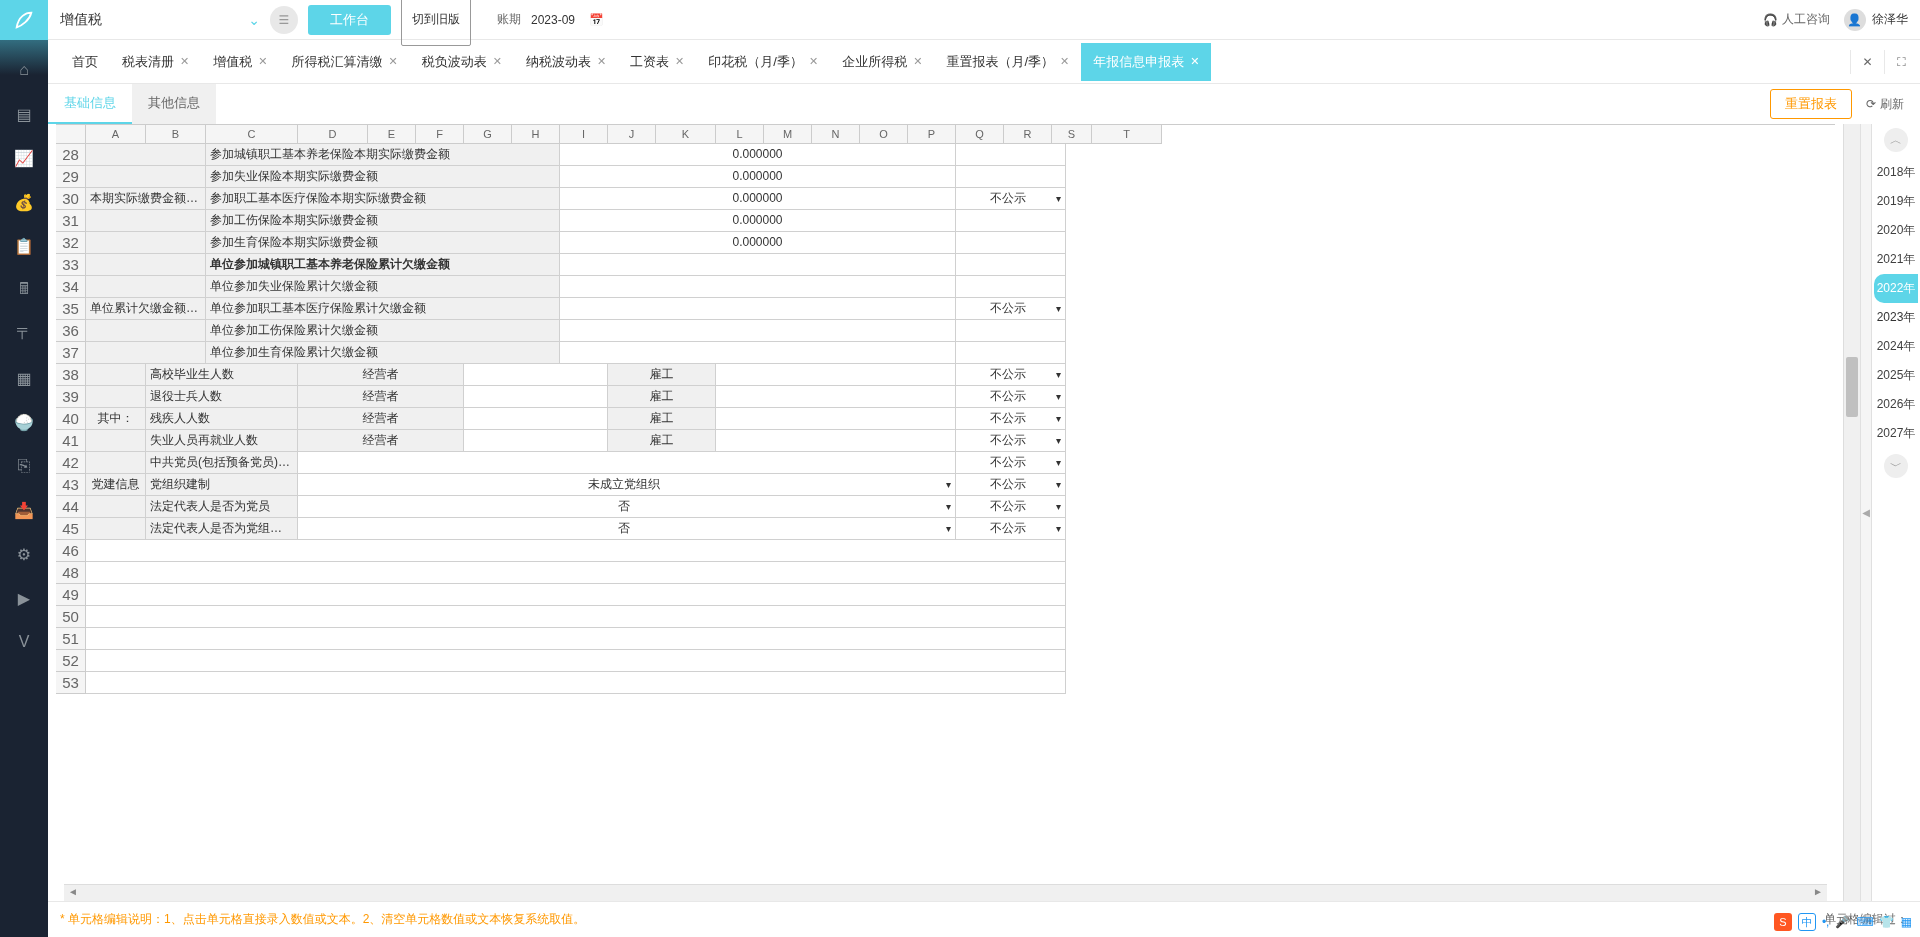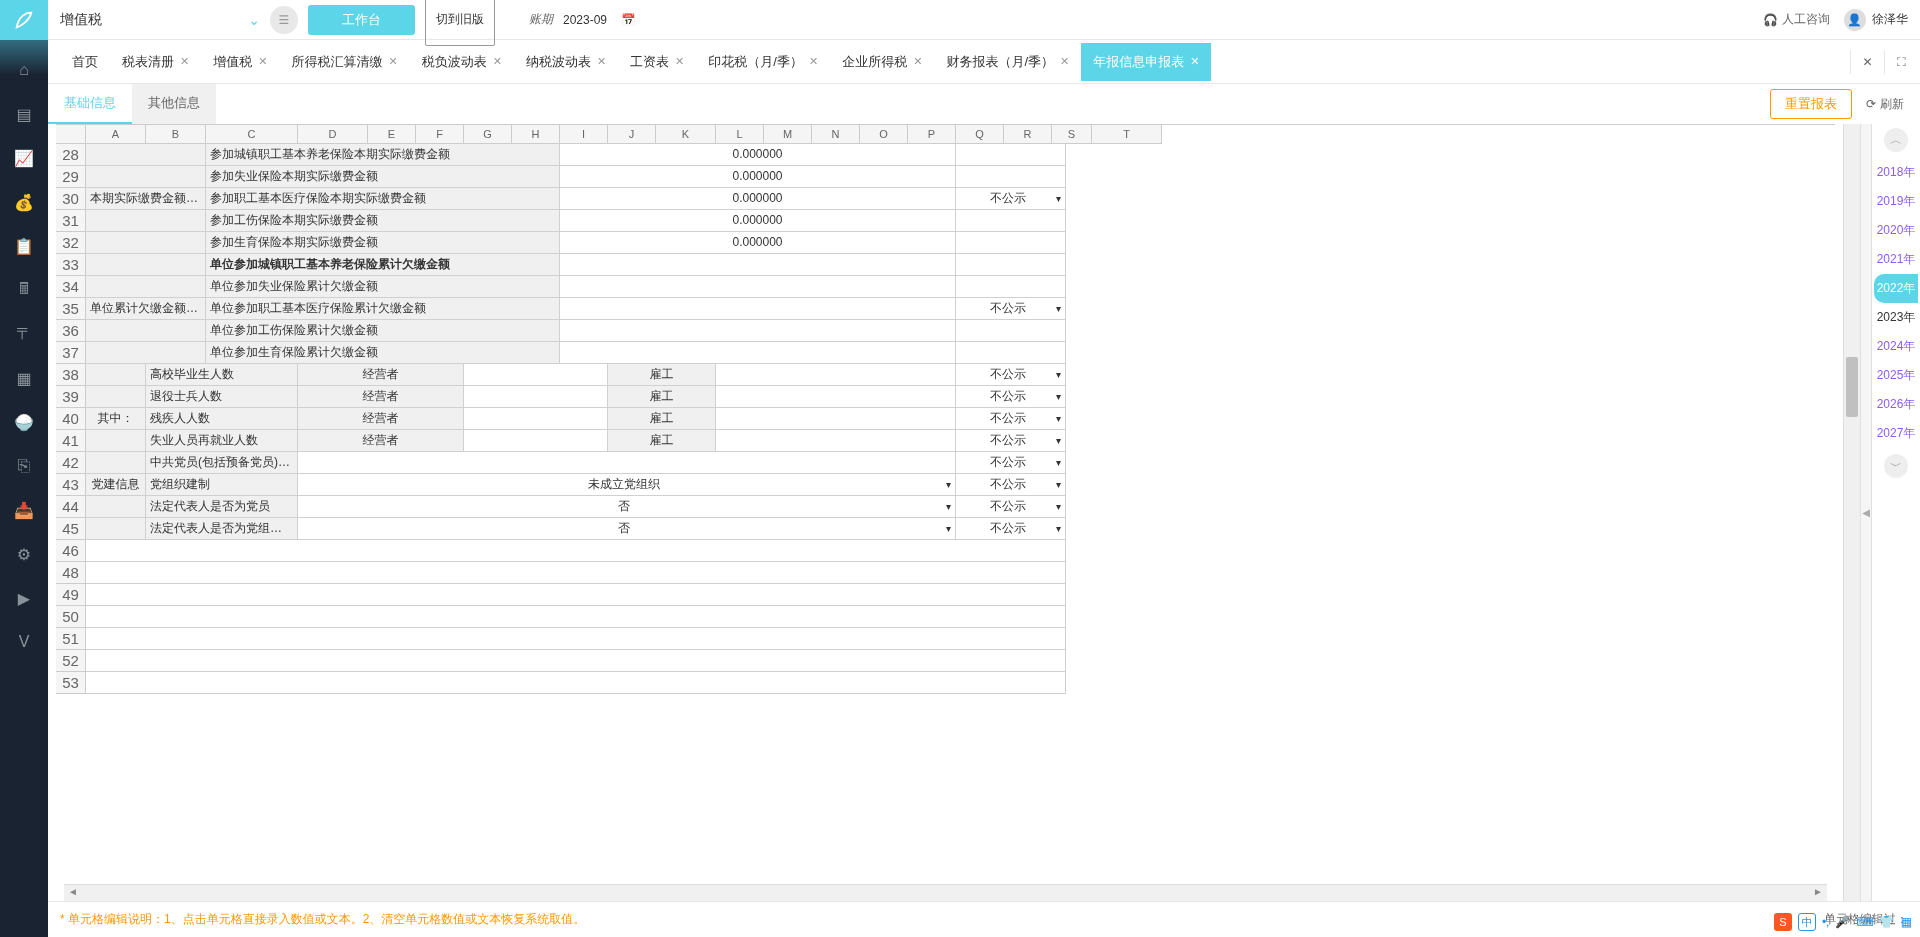--- a/index.html
+++ b/index.html
@@ -9,23 +9,23 @@
 .logo { width: 48px; height: 40px; background: #5dd5e8; display: flex; align-items: center; justify-content: center; color: #fff; font-size: 20px; }
 .sidebar-icons { display: flex; flex-direction: column; gap: 20px; padding-top: 18px; }
 .sidebar-icon { width: 24px; height: 24px; display: flex; align-items: center; justify-content: center; color: #8a9299; cursor: pointer; font-size: 16px; }
 .sidebar-icon.active { color: #fff; }
 .main { flex: 1; display: flex; flex-direction: column; min-width: 0; }
 .topbar { height: 40px; display: flex; align-items: center; padding: 0 12px; border-bottom: 1px solid #e8e8e8; gap: 10px; }
 .dropdown-main { display: flex; align-items: center; gap: 8px; min-width: 200px; cursor: pointer; }
 .dropdown-main span { font-size: 14px; }
 .chevron { color: #5dd5e8; font-size: 14px; }
 .circle-btn { width: 28px; height: 28px; border-radius: 50%; background: #e8e8e8; display: flex; align-items: center; justify-content: center; color: #999; cursor: pointer; }
-.btn-primary { background: #5dd5e8; color: #fff; padding: 6px 34px; border-radius: 3px; cursor: pointer; font-size: 13px; }
+.btn-primary { background: #5dd5e8; color: #fff; padding: 6px 22px; border-radius: 3px; cursor: pointer; font-size: 13px; }
 .btn-outline { border: 1px solid #999; padding: 17px 10px; border-radius: 2px; cursor: pointer; font-size: 12px; }
-.period-label { color: #666; margin-left: 24px; font-style: italic; }
+.period-label { color: #666; margin-left: 16px; }
 .period-val { color: #333; }
 .cal-icon { color: #5dd5e8; margin-left: 4px; cursor: pointer; }
 .topbar-right { margin-left: auto; display: flex; align-items: center; gap: 14px; }
 .support { display: flex; align-items: center; gap: 4px; color: #666; cursor: pointer; }
 .avatar { width: 22px; height: 22px; border-radius: 50%; background: #ddd; display: inline-flex; align-items: center; justify-content: center; color: #fff; }
 .user { display: flex; align-items: center; gap: 6px; cursor: pointer; }
 .tabs { height: 44px; display: flex; align-items: center; padding: 0 12px; border-bottom: 1px solid #e8e8e8; gap: 4px; position: relative; }
 .tab { padding: 10px 12px; cursor: pointer; display: flex; align-items: center; gap: 6px; font-size: 13px; white-space: nowrap; }
 .tab .close { color: #999; font-size: 11px; }
 .tab.active { background: #5dd5e8; color: #fff; }
@@ -54,21 +54,21 @@
 .cell.right { text-align: center; }
 .cell.dd::after { content: "▾"; float: right; color: #333; font-size: 10px; }
 .vscroll { width: 17px; background: #f0f0f0; border-left: 1px solid #ddd; position: relative; }
 .vscroll-thumb { position: absolute; left: 2px; right: 2px; top: 30%; height: 60px; background: #c0c0c0; border-radius: 2px; }
 .hscroll { height: 17px; background: #f0f0f0; border-top: 1px solid #ddd; position: relative; margin: 0 8px; }
 .hscroll::before { content: "◄"; position: absolute; left: 4px; top: 1px; font-size: 10px; color: #888;}
 .hscroll::after { content: "►"; position: absolute; right: 4px; top: 1px; font-size: 10px; color: #888;}
 .years-panel { width: 48px; display: flex; flex-direction: column; align-items: center; padding-top: 4px; gap: 0; }
 .year-nav { width: 24px; height: 24px; border-radius: 50%; background: #eee; display: flex; align-items: center; justify-content: center; color: #999; cursor: pointer; margin-bottom: 6px;}
 .year { width: 44px; text-align: center; padding: 6px 0; font-size: 12px; color: #999; cursor: pointer; }
-.year.dim { color: #8b5cf6; }
+.year.dim { color: #404040; }
 .year.active { background: #5dd5e8; color: #fff; border-radius: 10px 0 0 10px; }
 .year.bold { color: #333; }
 .collapse-handle { width: 12px; background: #f5f5f5; border-left: 1px solid #e0e0e0; border-right: 1px solid #e0e0e0; display:flex; align-items:center; justify-content:center; color:#aaa; cursor:pointer; writing-mode: vertical-rl; font-size:10px; }
 .footer { height: 36px; border-top: 1px solid #e8e8e8; display: flex; align-items: center; padding: 0 12px; font-size: 12px; }
 .footer-note { color: #ff9800; }
 .footer-right { margin-left: auto; color: #666; }
 .ime-bar { position: fixed; bottom: 6px; right: 8px; display: flex; gap: 6px; align-items: center; }
 .ime-ico { width: 18px; height: 18px; border-radius: 3px; display: flex; align-items: center; justify-content: center; font-size: 11px; color: #fff; }
 </style>
 </head>
@@ -155,21 +155,21 @@
           </div>
           <div class="tab">
             <span>印花税（月/季）</span>
             <span class="close">✕</span>
           </div>
           <div class="tab">
             <span>企业所得税</span>
             <span class="close">✕</span>
           </div>
           <div class="tab">
-            <span>财务报表（月/季）</span>
+            <span>重置报表（月/季）</span>
             <span class="close">✕</span>
           </div>
           <div class="tab active">
             <span>年报信息申报表</span>
             <span class="close">✕</span>
           </div>
         </div>
       <div class="tabs-right">
         <div class="icon-btn">✕</div>
         <div class="icon-btn">⛶</div>

